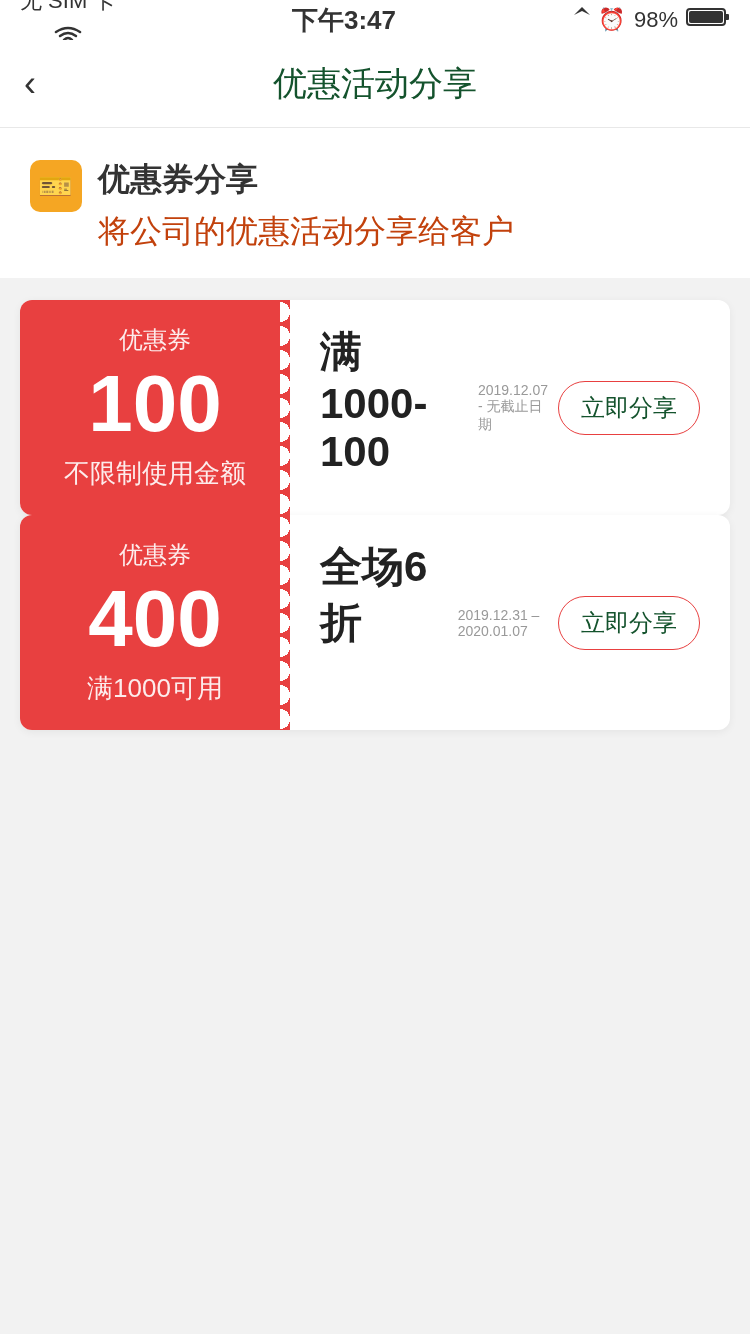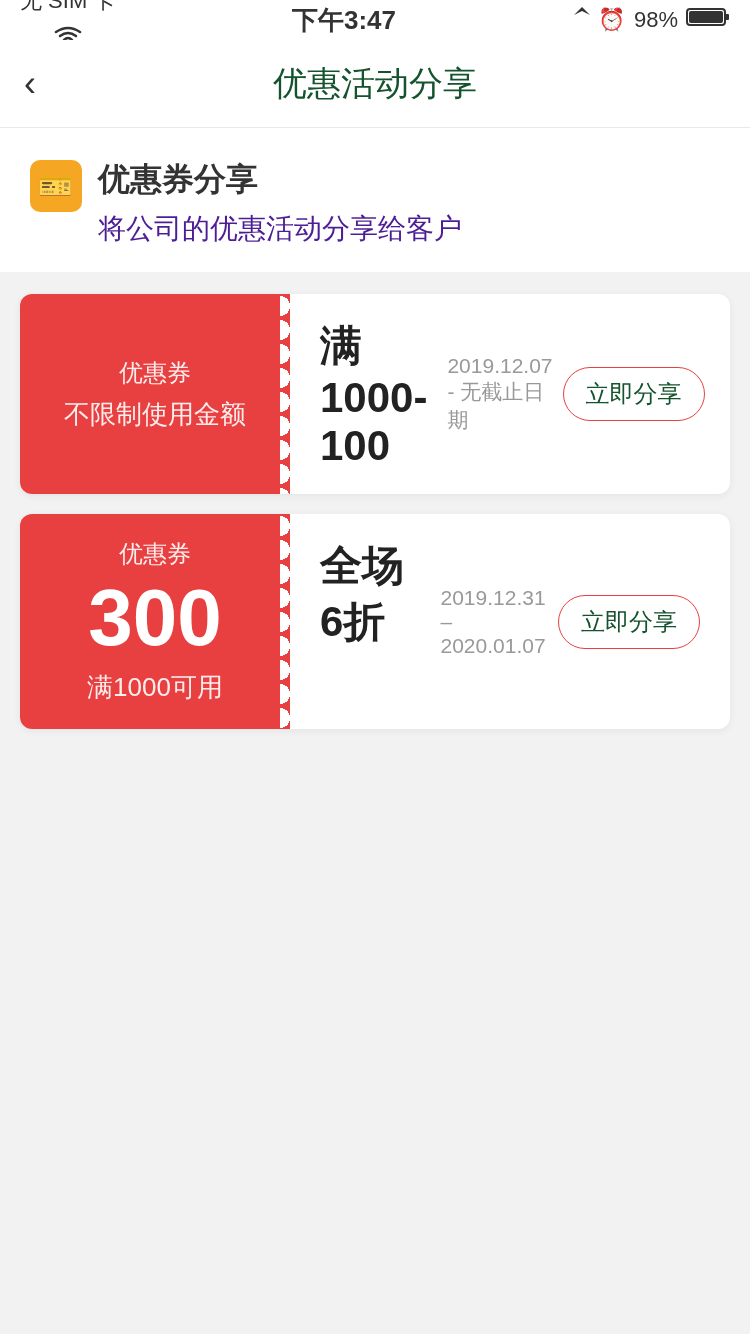--- a/index.html
+++ b/index.html
@@ -90,31 +90,30 @@
       display: flex;
       flex-direction: column;
       gap: 8px;
     }
     .section-title {
       font-size: 32px;
       font-weight: 600;
       color: #333;
     }
     .section-subtitle {
-      font-size: 28px;
-      color: #4c1d95;
+      font-size: 32px;
+      color: #c2410c;
     }
 
     
     .coupon-list {
       background: #f2f2f2;
       padding: 20px 20px;
       display: flex;
       flex-direction: column;
-      gap: 20px;
     }
 
     
     .coupon-card {
       background: #fff;
       border-radius: 12px;
       overflow: hidden;
       display: flex;
       box-shadow: 0 2px 8px rgba(0,0,0,0.06);
     }
@@ -177,21 +176,21 @@
       font-weight: 600;
       color: #222;
     }
     .coupon-meta {
       display: flex;
       align-items: center;
       justify-content: space-between;
       gap: 10px;
     }
     .coupon-date {
-      font-size: 21px;
+      font-size: 14px;
       color: #999;
       flex: 1;
     }
     .coupon-share-btn {
       border: 1.5px solid #e84040;
       border-radius: 30px;
       padding: 10px 22px;
       font-size: 24px;
       color: #14532d;
       background: #fff;
@@ -253,35 +252,36 @@
     <span class="section-title">优惠券分享</span>
     <span class="section-subtitle">将公司的优惠活动分享给客户</span>
   </div>
 </div>
 
 <div class="coupon-list">
 
   <div class="coupon-card">
     <div class="coupon-left">
       <span class="coupon-type">优惠券</span>
+      <span class="coupon-amount">100</span>
       <span class="coupon-condition">不限制使用金额</span>
     </div>
     <div class="coupon-right">
       <span class="coupon-name">满1000-100</span>
       <div class="coupon-meta">
         <span class="coupon-date">2019.12.07 - 无截止日期</span>
         <button class="coupon-share-btn">立即分享</button>
       </div>
     </div>
   </div>
 
   <div class="coupon-card">
     <div class="coupon-left">
       <span class="coupon-type">优惠券</span>
-      <span class="coupon-amount">300</span>
+      <span class="coupon-amount">400</span>
       <span class="coupon-condition">满1000可用</span>
     </div>
     <div class="coupon-right">
       <span class="coupon-name">全场6折</span>
       <div class="coupon-meta">
         <span class="coupon-date">2019.12.31 – 2020.01.07</span>
         <button class="coupon-share-btn">立即分享</button>
       </div>
     </div>
   </div>

